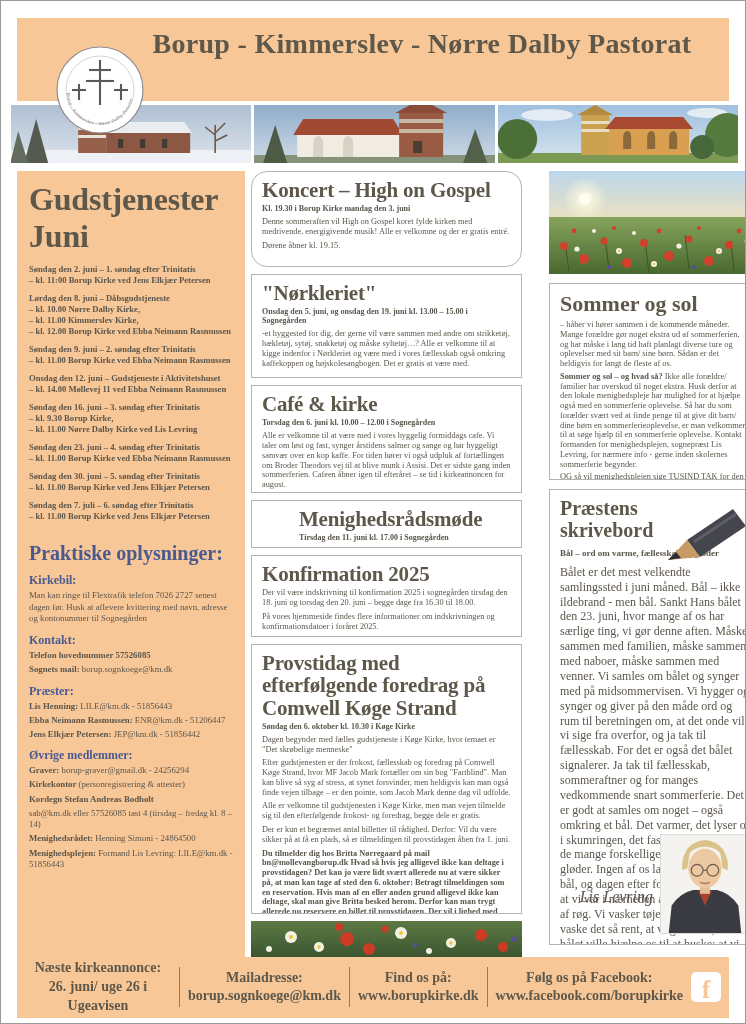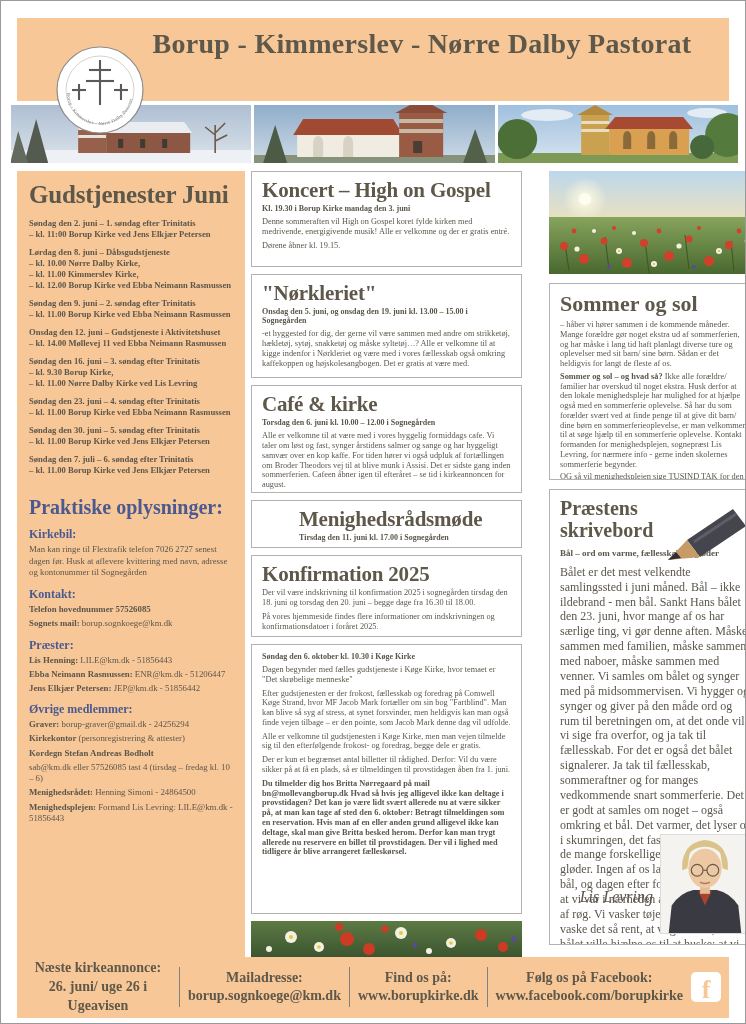--- a/index.html
+++ b/index.html
@@ -18,37 +18,37 @@
   .logo{ position:absolute; left:54px; top:44px; width:90px; height:90px; z-index:6; }
 
   
   .photos-strip{ position:absolute; left:10px; top:104px; width:727px; height:58px; display:flex; gap:3px; }
   .photo{ flex:1; overflow:hidden; }
   .photo svg{ display:block; width:100%; height:100%; }
 
   
   .left-panel{ position:absolute; left:16px; top:170px; width:228px; height:786px;
                background:var(--orange); padding:8px 11px 8px 12px; overflow:hidden; }
-  .services-title{ font-size:25px; font-weight:bold; color:var(--heading); margin:2px 0 9px; letter-spacing:-.2px; }
+  .services-title{ font-size:32px; font-weight:bold; color:var(--heading); margin:2px 0 9px; letter-spacing:-.2px; }
   .service{ font-size:8.6px; line-height:1.28; font-weight:bold; color:var(--body); margin-bottom:7px; }
   .practical-title{ font-size:20px; font-weight:bold; color:var(--blue); margin:20px 0 4px; }
   .prac-section h3{ font-size:12px; font-weight:bold; color:var(--blue); margin:8px 0 2px; }
   .prac-line{ font-size:8.8px; line-height:1.32; color:var(--body); margin-bottom:2.5px; }
   .prac-line b{ color:var(--body); }
 
   
   .mid-col{ position:absolute; left:250px; top:170px; width:271px; height:786px;
             display:flex; flex-direction:column; gap:7px; }
   .box{ background:#fff; border:1px solid var(--border); padding:7px 10px 5px; overflow:hidden; }
   .box h2{ font-size:21px; line-height:1.06; font-weight:bold; color:var(--heading);
            letter-spacing:-.2px; margin-bottom:3px; }
   .box .sub{ font-size:8px; font-weight:bold; color:var(--body); margin-bottom:4px; }
   .box p{ font-size:8.3px; line-height:1.18; color:var(--body); margin-bottom:4px; }
   .bold{ font-weight:bold; }
-  .b-koncert{ height:96px; } .b-norkleriet{ height:104px; } .b-cafe{ height:108px; }
+  .b-koncert{ height:96px;border-radius:16px; } .b-norkleriet{ height:104px; } .b-cafe{ height:108px; }
   .b-moede{ height:48px;padding-left:47px; } .b-konfirmation{ height:82px; } .b-provstidag{ flex:1; }
   .flower-strip{ height:36px; overflow:hidden; flex:none; }
   .flower-strip svg{ display:block; width:100%; height:100%; }
 
   
   .right-col{ position:absolute; left:524px; top:170px; width:211px; height:786px;margin-left:24px; }
   .sun-photo{ width:213px; height:103px; overflow:hidden; }
   .sun-photo svg{ display:block; width:100%; height:100%; }
   .side-box{ background:#fff; border:1px solid var(--border); padding:7px 10px; overflow:hidden; }
   .sommer-box{ margin-top:9px; height:197px; }
@@ -233,21 +233,21 @@
           <h3>Præster:</h3>
           <p class="prac-line"><b>Lis Henning: </b>LILE@km.dk -  51856443</p>
           <p class="prac-line"><b>Ebba Neimann Rasmussen: </b>ENR@km.dk -  51206447</p>
           <p class="prac-line"><b>Jens Elkjær Petersen: </b>JEP@km.dk  - 51856442</p>
         </section>
         <section class="prac-section">
           <h3>Øvrige medlemmer:</h3>
           <p class="prac-line"><b>Graver: </b>borup-graver@gmail.dk - 24256294</p>
           <p class="prac-line"><b>Kirkekontor </b>(personregistrering &amp; attester)</p>
           <p class="prac-line bold">Kordegn Stefan Andreas Bodholt</p>
-          <p class="prac-line">sab@km.dk eller 57526085 tast 4 (tirsdag – fredag kl. 10 – 6)</p>
+          <p class="prac-line">sab@km.dk eller 57526085 tast 4 (tirsdag – fredag kl. 8 – 14)</p>
           <p class="prac-line"><b>Menighedsrådet: </b>Henning Simoni - 24864500</p>
           <p class="prac-line"><b>Menighedsplejen: </b>Formand Lis Levring: LILE@km.dk - 51856443</p>
         </section>
       </div>
   </div>
 
   <div class="mid-col" id="mid-col">
     <section class="box b-koncert">
         <h2>Koncert – High on Gospel</h2>
         <div class="sub">Kl. 19.30 i Borup Kirke mandag den 3. juni</div>
@@ -267,20 +267,21 @@
       <section class="box b-moede">
         <h2>Menighedsrådsmøde</h2>
         <div class="sub">Tirsdag den 11. juni kl. 17.00 i Sognegården</div>
       </section>
       <section class="box b-konfirmation">
         <h2>Konfirmation 2025</h2>
         <p>Der vil være indskrivning til konfirmation 2025 i sognegården tirsdag den 18. juni og torsdag den 20. juni – begge dage fra 16.30 til 18.00.</p>
         <p>På vores hjemmeside findes flere informationer om indskrivningen og konfirmationsdatoer i foråret 2025.</p>
       </section>
       <section class="box b-provstidag">
+        <h2>Provstidag med efterfølgende foredrag på Comwell Køge Strand</h2>
         <div class="sub">Søndag den 6. oktober kl. 10.30 i Køge Kirke</div>
         <p>Dagen begynder med fælles gudstjeneste i Køge Kirke, hvor temaet er "Det skrøbelige menneske"</p>
         <p>Efter gudstjenesten er der frokost, fællesskab og foredrag på Comwell Køge Strand, hvor MF Jacob Mark fortæller om sin bog "Fartblind". Man kan blive så syg af stress, at synet forsvinder, men heldigvis kan man også finde vejen tilbage – er den pointe, som Jacob Mark denne dag vil udfolde.</p>
         <p>Alle er velkomne til gudstjenesten i Køge Kirke, men man vejen tilmelde sig til den efterfølgende frokost- og foredrag, begge dele er gratis.</p>
         <p>Der er kun et begrænset antal billetter til rådighed. Derfor: Vil du være sikker på at få en plads, så er tilmeldingen til provstidagen åben fra 1. juni.</p>
         <p class="bold">Du tilmelder dig hos Britta Nørregaard på mail bn@mollevangborup.dk Hvad så hvis jeg alligevel ikke kan deltage i provstidagen? Det kan jo være lidt svært allerede nu at være sikker på, at man kan tage af sted den 6. oktober: Betragt tilmeldingen som en reservation. Hvis man af en eller anden grund alligevel ikke kan deltage, skal man give Britta besked herom. Derfor kan man trygt allerede nu reservere en billet til provstidagen. Der vil i lighed med tidligere år blive arrangeret fælleskørsel.</p>
       </section>
       <div class="flower-strip" id="flower-strip">
       <svg viewBox="0 0 271 36" preserveAspectRatio="xMidYMid slice">
         <defs>

